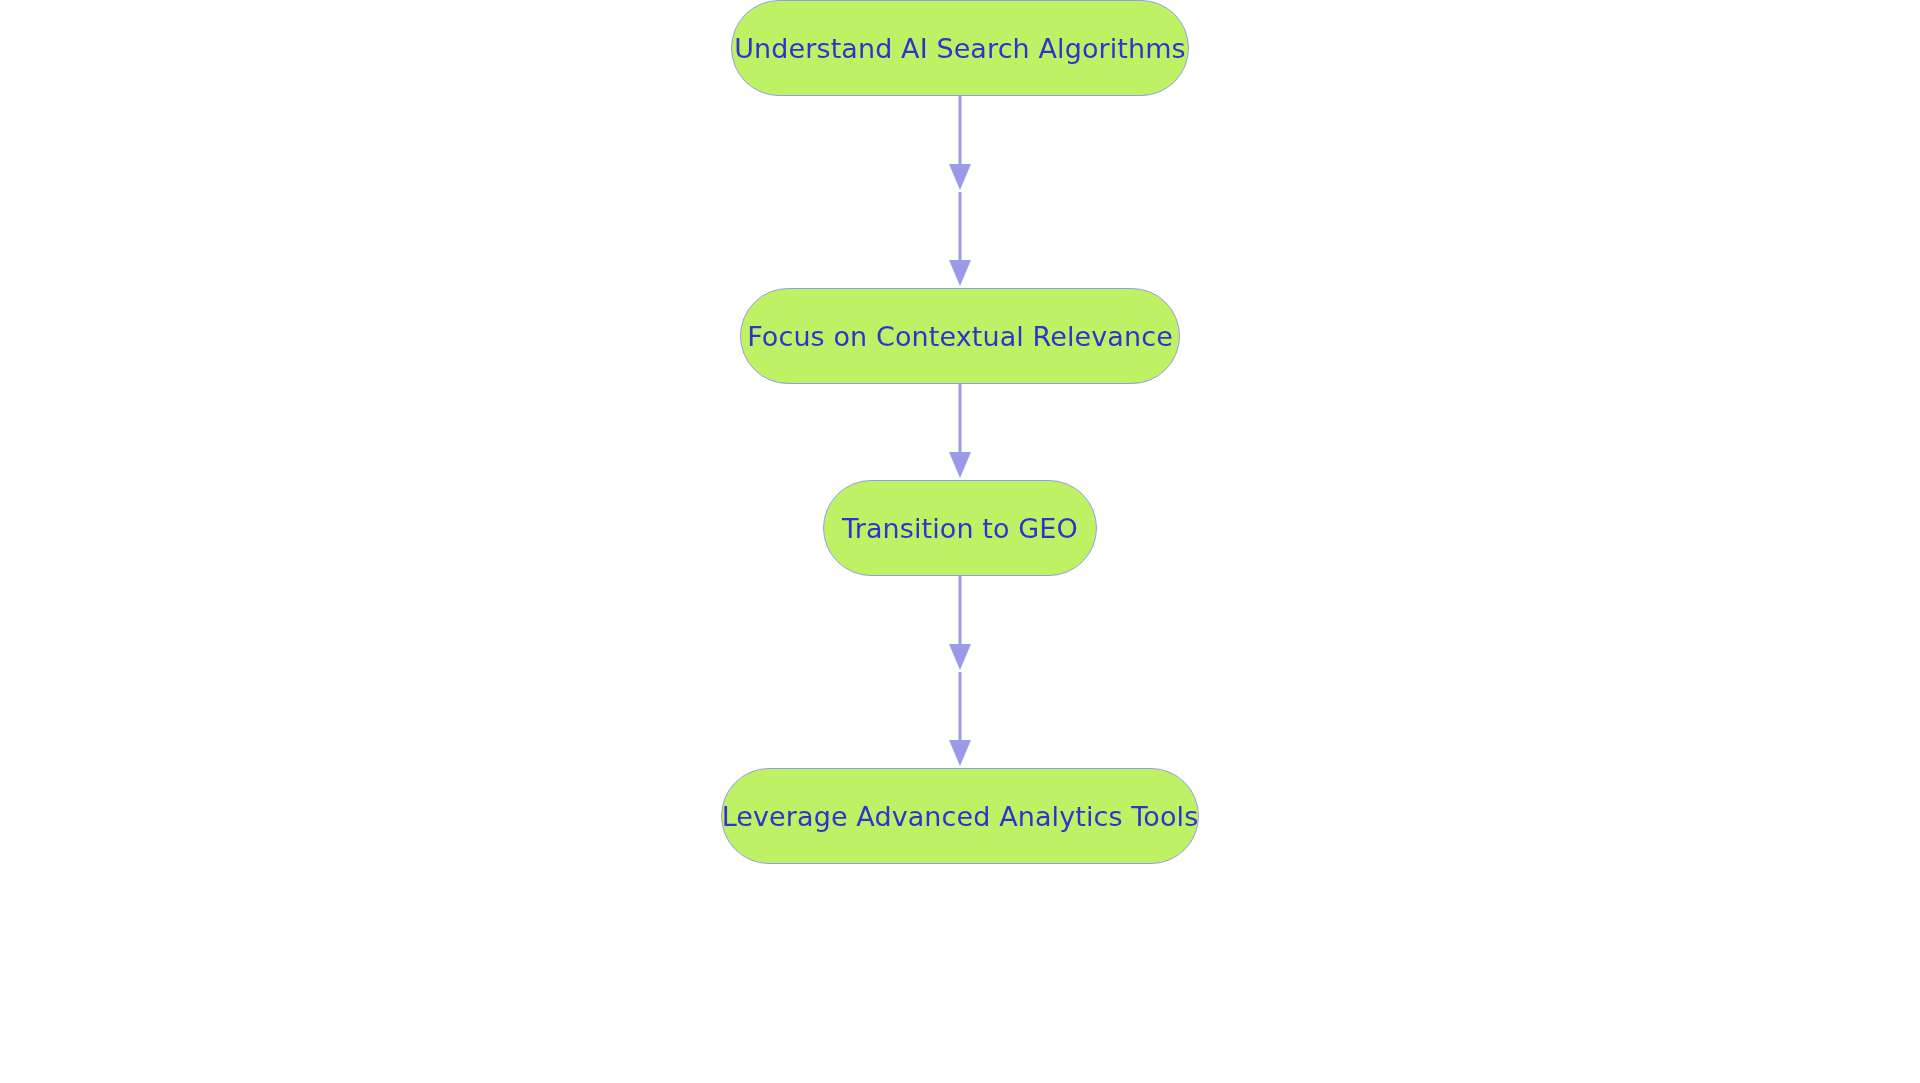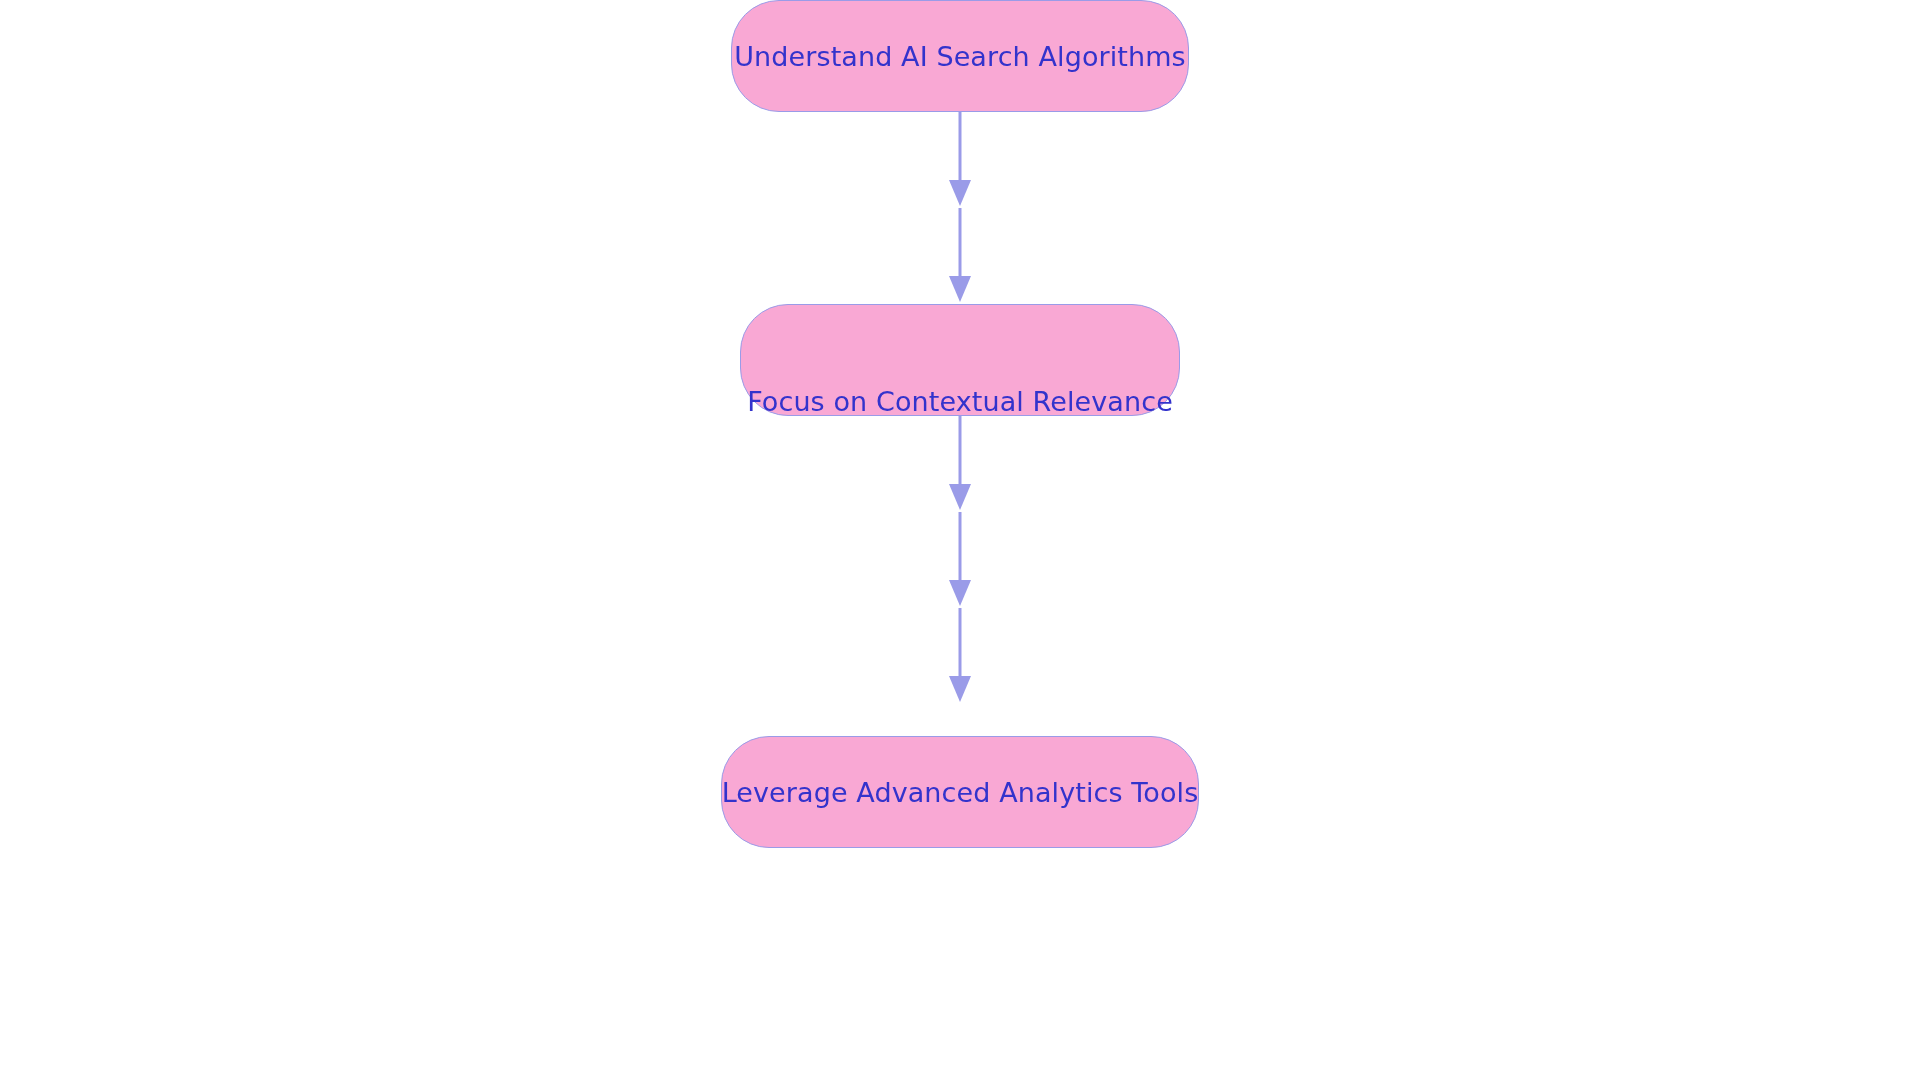--- a/index.html
+++ b/index.html
@@ -28,23 +28,23 @@
     width: 1920px;
     height: 1083px;
     display: flex;
     flex-direction: column;
     align-items: center;
     justify-content: flex-start;
   }
 
   .node {
     box-sizing: border-box;
-    height: 112px;
+    height: 96px;
     border-radius: 48px;
-    background: #f9a8d4;
+    background: #bef264;
     border: 1.6px solid #9a9be8;
     display: flex;
     align-items: center;
     justify-content: center;
     padding: 0 42px;
     position: relative;
     z-index: 2;
   }
 
   .node-label {
@@ -88,45 +88,48 @@
     </div>
 
 
     <div class="connector">
       <svg viewBox="0 0 40 96" xmlns="http://www.w3.org/2000/svg" aria-hidden="true">
         <line x1="20" y1="0" x2="20" y2="78" stroke="#9a9be8" stroke-width="3"></line>
         <polygon points="20,94 9,68 31,68" fill="#9a9be8"></polygon>
       </svg>
     </div>
 
-    <div class="node" style="width:440px;align-items:flex-end;">
+    <div class="node" style="width:440px;">
       <span class="node-label">Focus on Contextual Relevance</span>
+    </div>
+
+    <div class="connector">
+      <svg viewBox="0 0 40 96" xmlns="http://www.w3.org/2000/svg" aria-hidden="true">
+        <line x1="20" y1="0" x2="20" y2="78" stroke="#9a9be8" stroke-width="3"></line>
+        <polygon points="20,94 9,68 31,68" fill="#9a9be8"></polygon>
+      </svg>
+    </div>
+
+    <div class="node" style="width:274px;">
+      <span class="node-label">Transition to GEO</span>
     </div>
 
     <div class="connector">
       <svg viewBox="0 0 40 96" xmlns="http://www.w3.org/2000/svg" aria-hidden="true">
         <line x1="20" y1="0" x2="20" y2="78" stroke="#9a9be8" stroke-width="3"></line>
         <polygon points="20,94 9,68 31,68" fill="#9a9be8"></polygon>
       </svg>
     </div>
 
 
     <div class="connector">
       <svg viewBox="0 0 40 96" xmlns="http://www.w3.org/2000/svg" aria-hidden="true">
         <line x1="20" y1="0" x2="20" y2="78" stroke="#9a9be8" stroke-width="3"></line>
         <polygon points="20,94 9,68 31,68" fill="#9a9be8"></polygon>
       </svg>
     </div>
 
-
-    <div class="connector">
-      <svg viewBox="0 0 40 96" xmlns="http://www.w3.org/2000/svg" aria-hidden="true">
-        <line x1="20" y1="0" x2="20" y2="78" stroke="#9a9be8" stroke-width="3"></line>
-        <polygon points="20,94 9,68 31,68" fill="#9a9be8"></polygon>
-      </svg>
-    </div>
-
-    <div class="node" style="width:478px;margin-top:32px;">
+    <div class="node" style="width:478px;">
       <span class="node-label">Leverage Advanced Analytics Tools</span>
     </div>
 
   </div>
 </div>
 
 </body></html>

